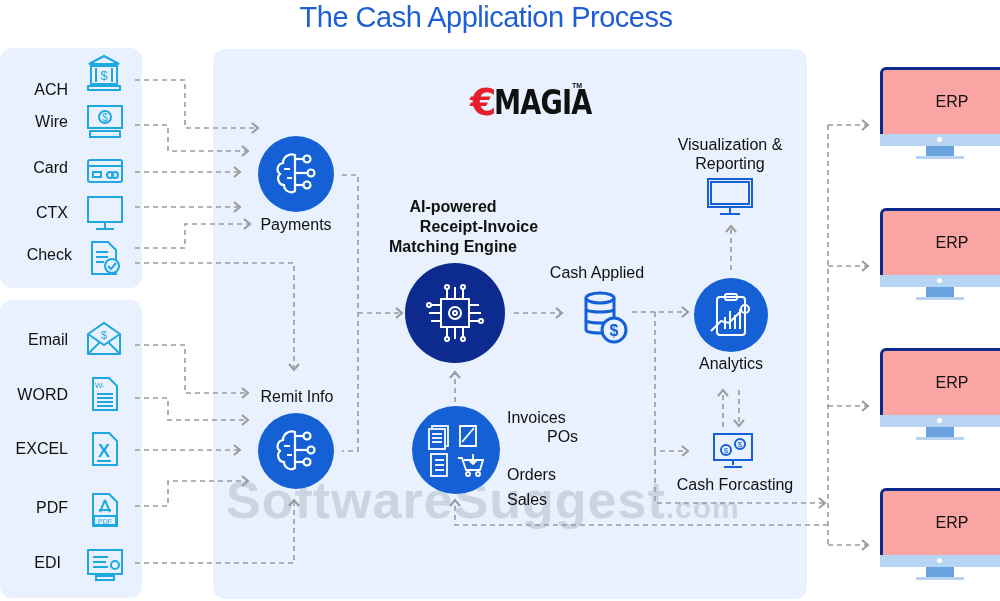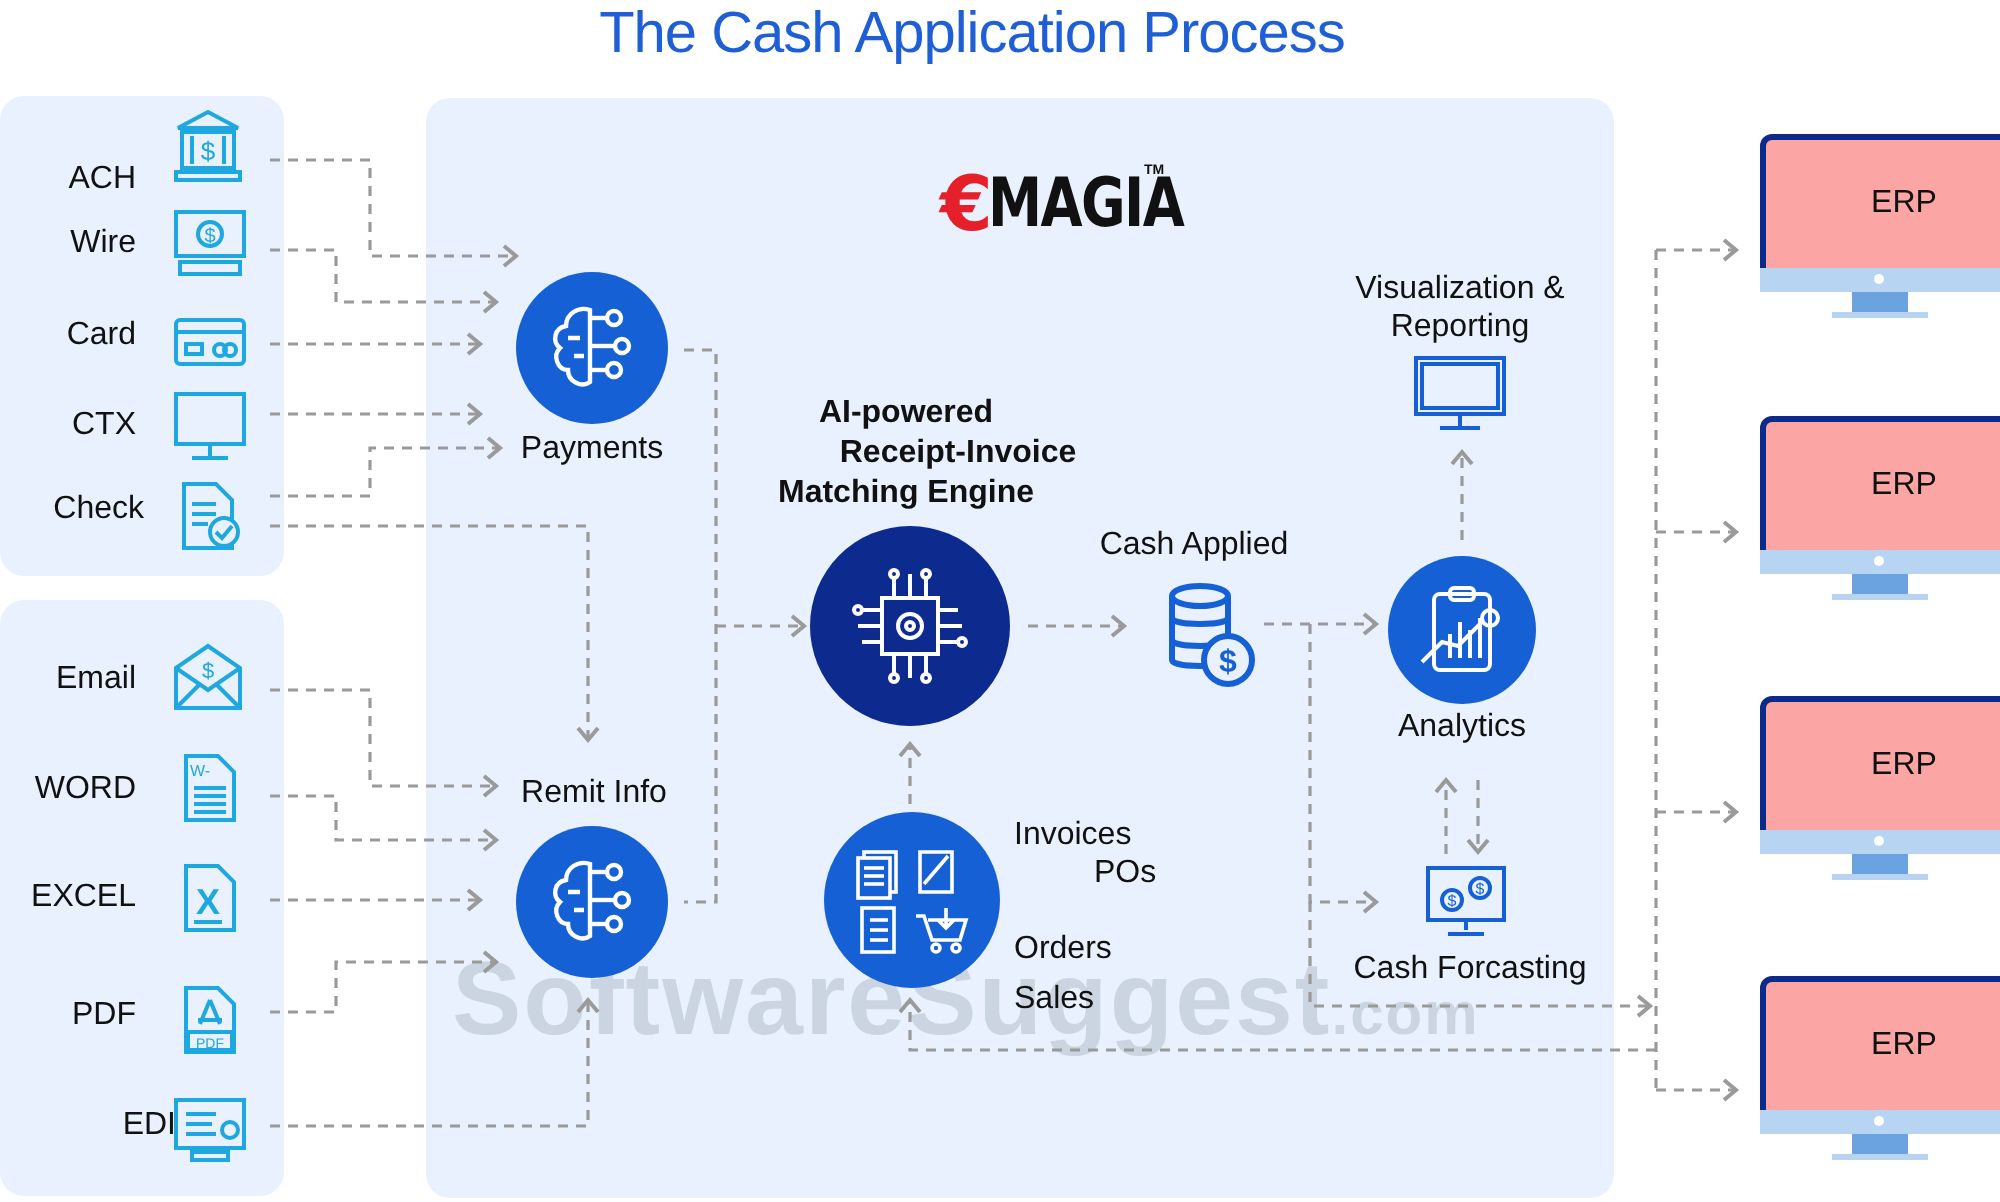--- a/index.html
+++ b/index.html
@@ -117,21 +117,21 @@
     <line x1="6" y1="17" x2="18" y2="17"></line>
     <line x1="6" y1="22" x2="14" y2="22"></line>
   <circle cx="22" cy="26" r="7" fill="#e8f1fd"></circle>
     <path d="M18,26 L21,29 L26,23"></path>
 </svg>
 
 <div class="lbl r" style="right:932px;top:331px;">Email</div>
 <div class="lbl r" style="right:932px;top:386px;">WORD</div>
 <div class="lbl r" style="right:932px;top:440px;">EXCEL</div>
 <div class="lbl r" style="right:932px;top:499px;">PDF</div>
-<div class="lbl r" style="right:912px;top:554px;">EDI</div>
+<div class="lbl r" style="right:939px;top:554px;">EDI</div>
 
 <svg class="icon" style="left:86px;top:320px" width="36" height="36" viewBox="0 0 36 36" fill="none" stroke="#1fa8e0" stroke-width="2">
   <path d="M2,14 L18,3 L34,14 V34 H2 Z"></path>
     <path d="M2,14 L18,25 L34,14"></path>
     <line x1="2" y1="34" x2="14" y2="22"></line>
     <line x1="34" y1="34" x2="22" y2="22"></line>
   <text x="18" y="19" font-size="11" text-anchor="middle" fill="#1fa8e0" stroke="none" font-family="Liberation Sans, sans-serif">$</text>
 </svg>
 <svg class="icon" style="left:91px;top:376px" width="28" height="36" viewBox="0 0 28 36" fill="none" stroke="#1fa8e0" stroke-width="2">
   <path d="M2,2 H18 L26,10 V34 H2 Z"></path>

